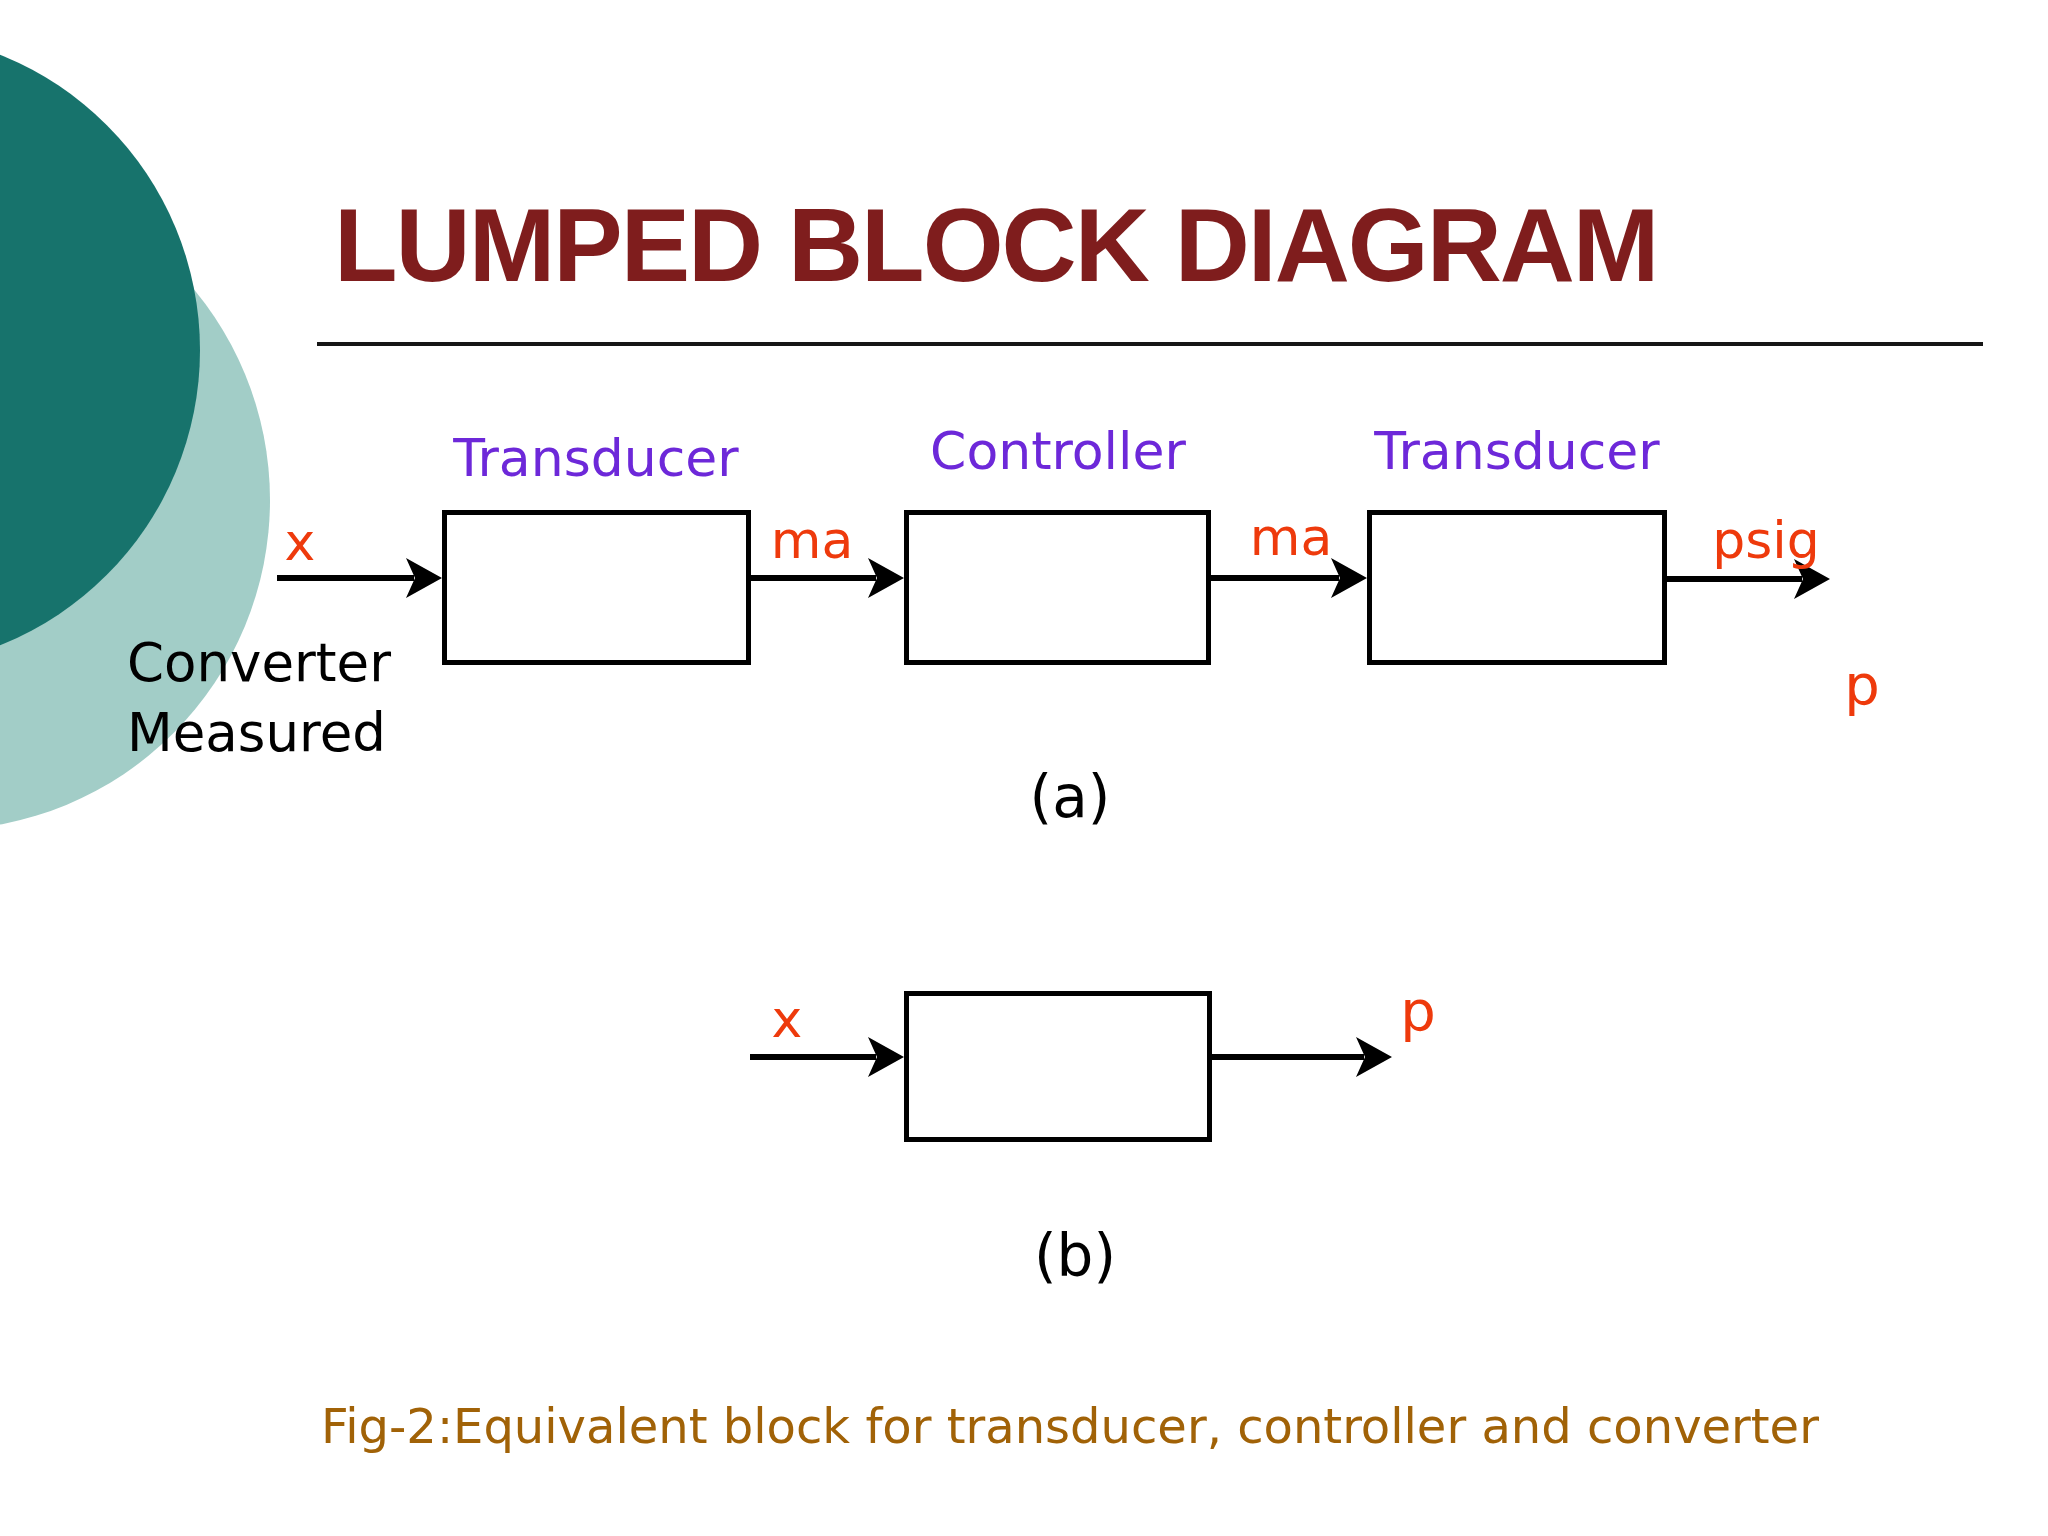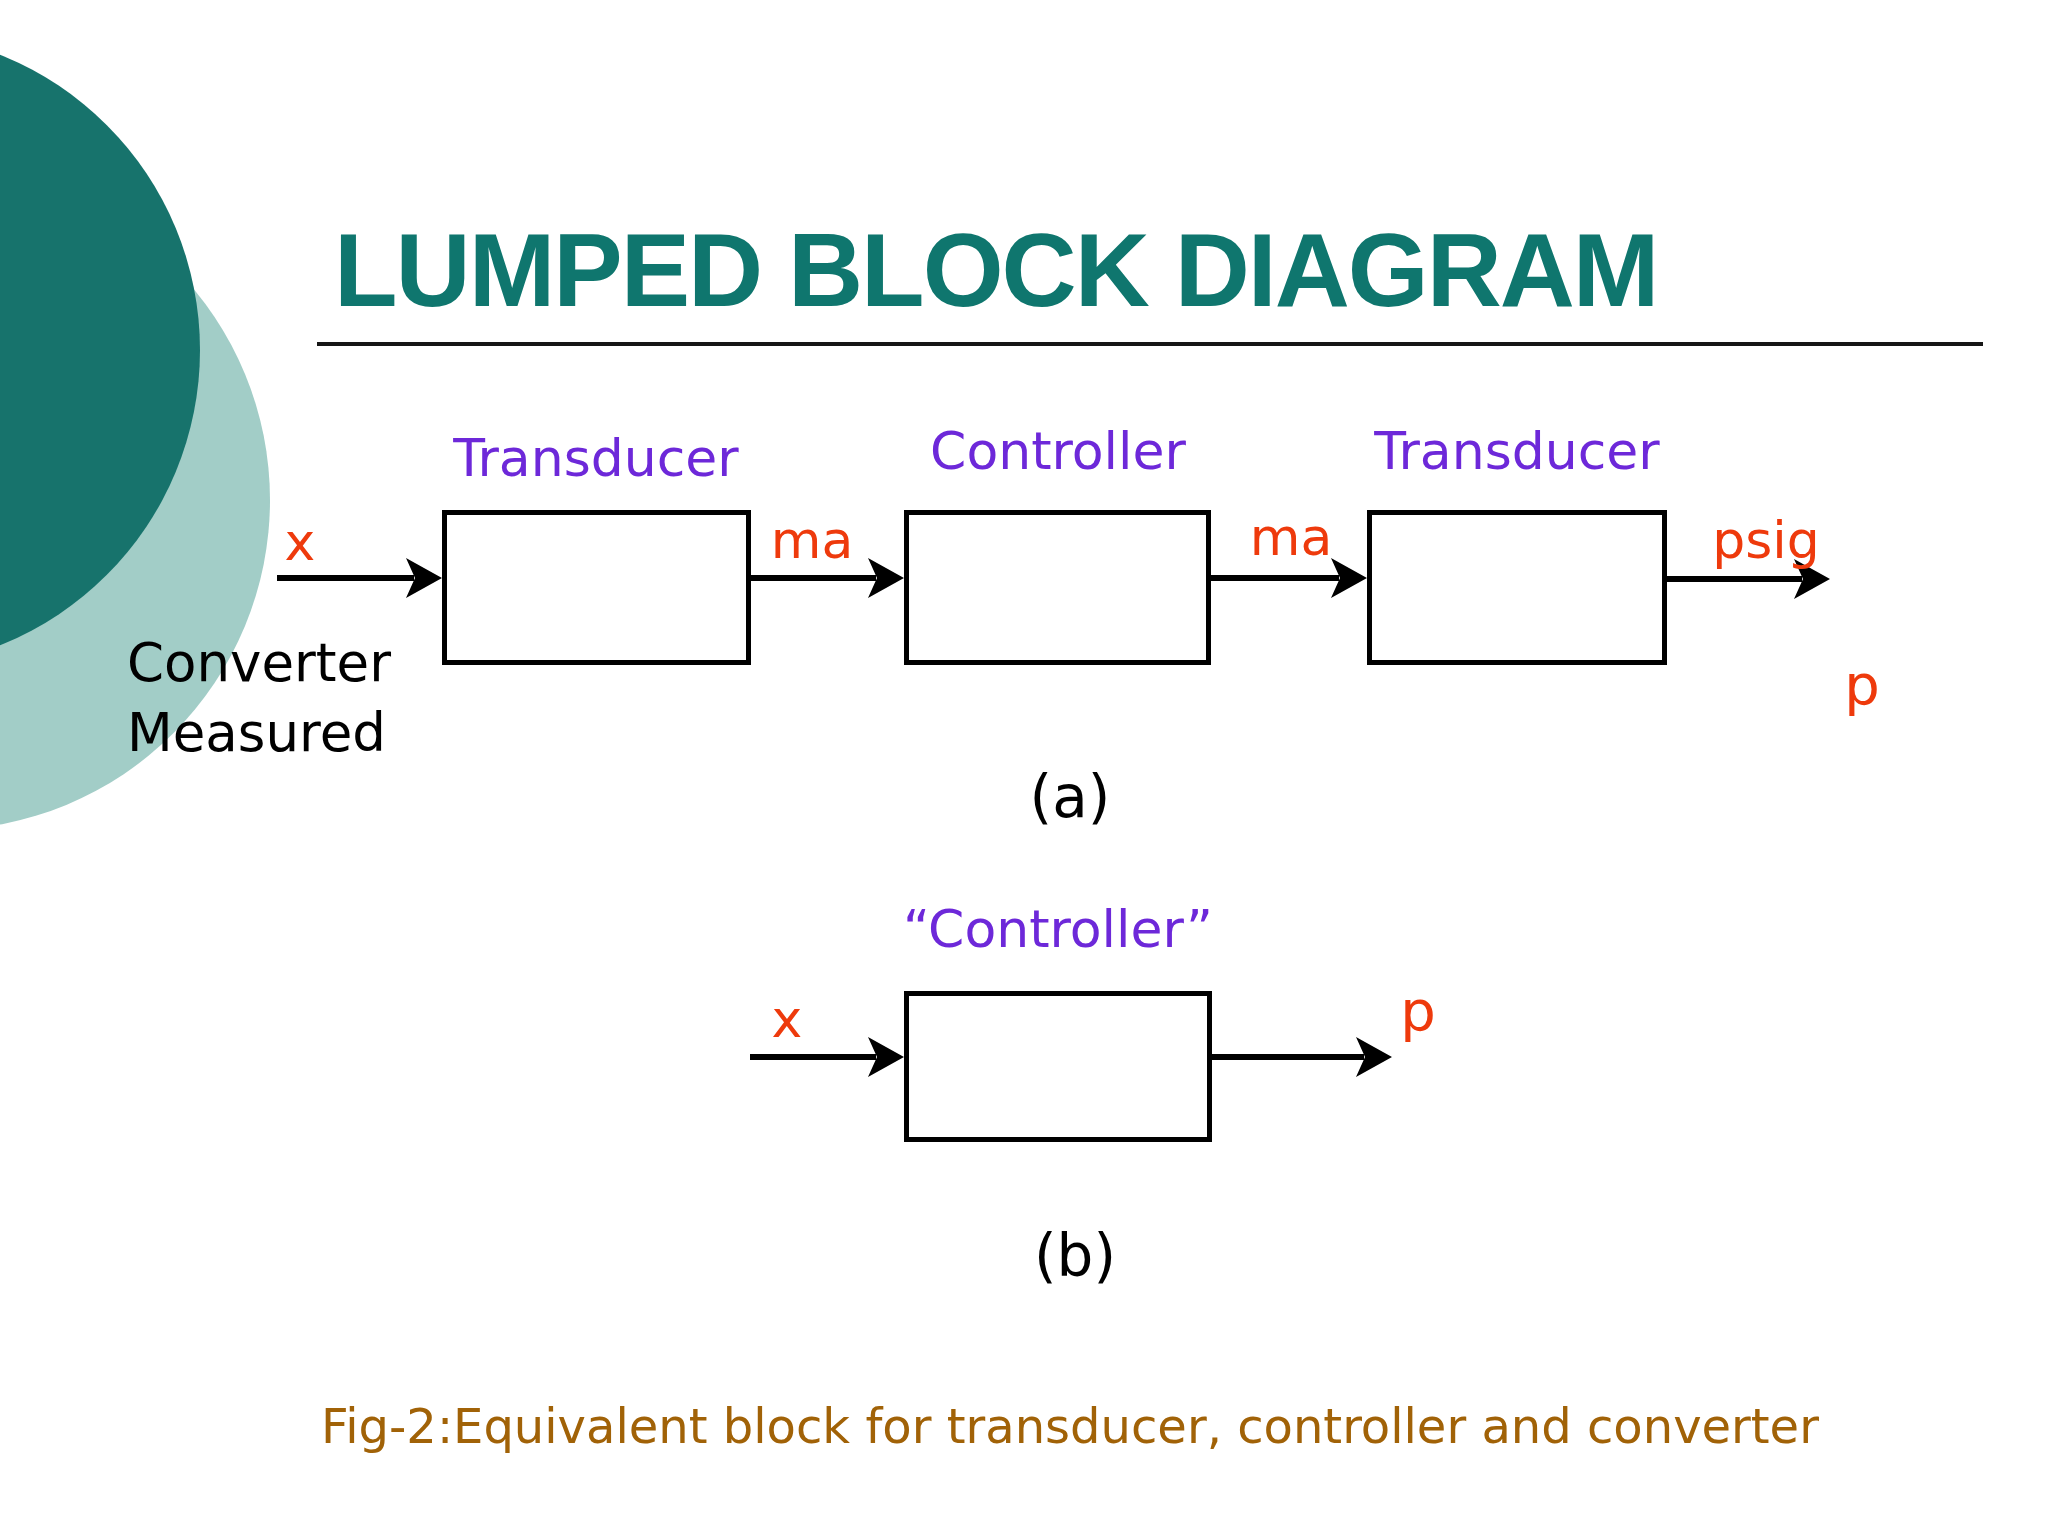--- a/index.html
+++ b/index.html
@@ -8,24 +8,24 @@
     width:2048px;height:1536px;
     background:#ffffff;
     overflow:hidden;
     font-family:"DejaVu Sans", sans-serif;
   }
   .circle{position:absolute;border-radius:50%;}
   #light-circle{left:-390px;top:170px;width:660px;height:660px;background:#a2cdc7;}
   #dark-circle{left:-436px;top:32px;width:636px;height:636px;background:#17736c;}
 
   #title{
-    position:absolute;left:334px;top:211px;
+    position:absolute;left:334px;top:186px;
     font-family:"Liberation Sans", sans-serif;
     font-weight:bold;font-size:104px;letter-spacing:-2px;
-    color:#0f766e;white-space:nowrap;
+    color:#7f1d1d;white-space:nowrap;
   }
   #title-rule{position:absolute;left:317px;top:342px;width:1666px;height:4px;background:#161616;}
 
   .block{
     position:absolute;
     border:5px solid #000;
     background:#fff;
     box-sizing:border-box;
   }
   #block-transducer{left:442px;top:510px;width:309px;height:155px;}
@@ -117,21 +117,20 @@
   <div class="sig" id="sig-psig">psig</div>
   <div class="sig" id="sig-p-a">p</div>
 
   <div id="measured-variable">
     <div>Converter</div>
     <div>Measured</div>
   </div>
 
   <div class="caption-ab" id="caption-a">(a)</div>
 
-  <div class="blk-label" id="label-combined">“Controller”</div>
   <div class="block" id="block-combined"></div>
 
   <svg class="arrow" style="left:750px;top:1035px;" width="154" height="44">
     <line x1="0" y1="22" x2="126" y2="22"></line>
     <polygon points="118,2 154,22 118,42 127,22"></polygon>
   </svg>
   <svg class="arrow" style="left:1212px;top:1035px;" width="180" height="44">
     <line x1="0" y1="22" x2="152" y2="22"></line>
     <polygon points="144,2 180,22 144,42 153,22"></polygon>
   </svg>

